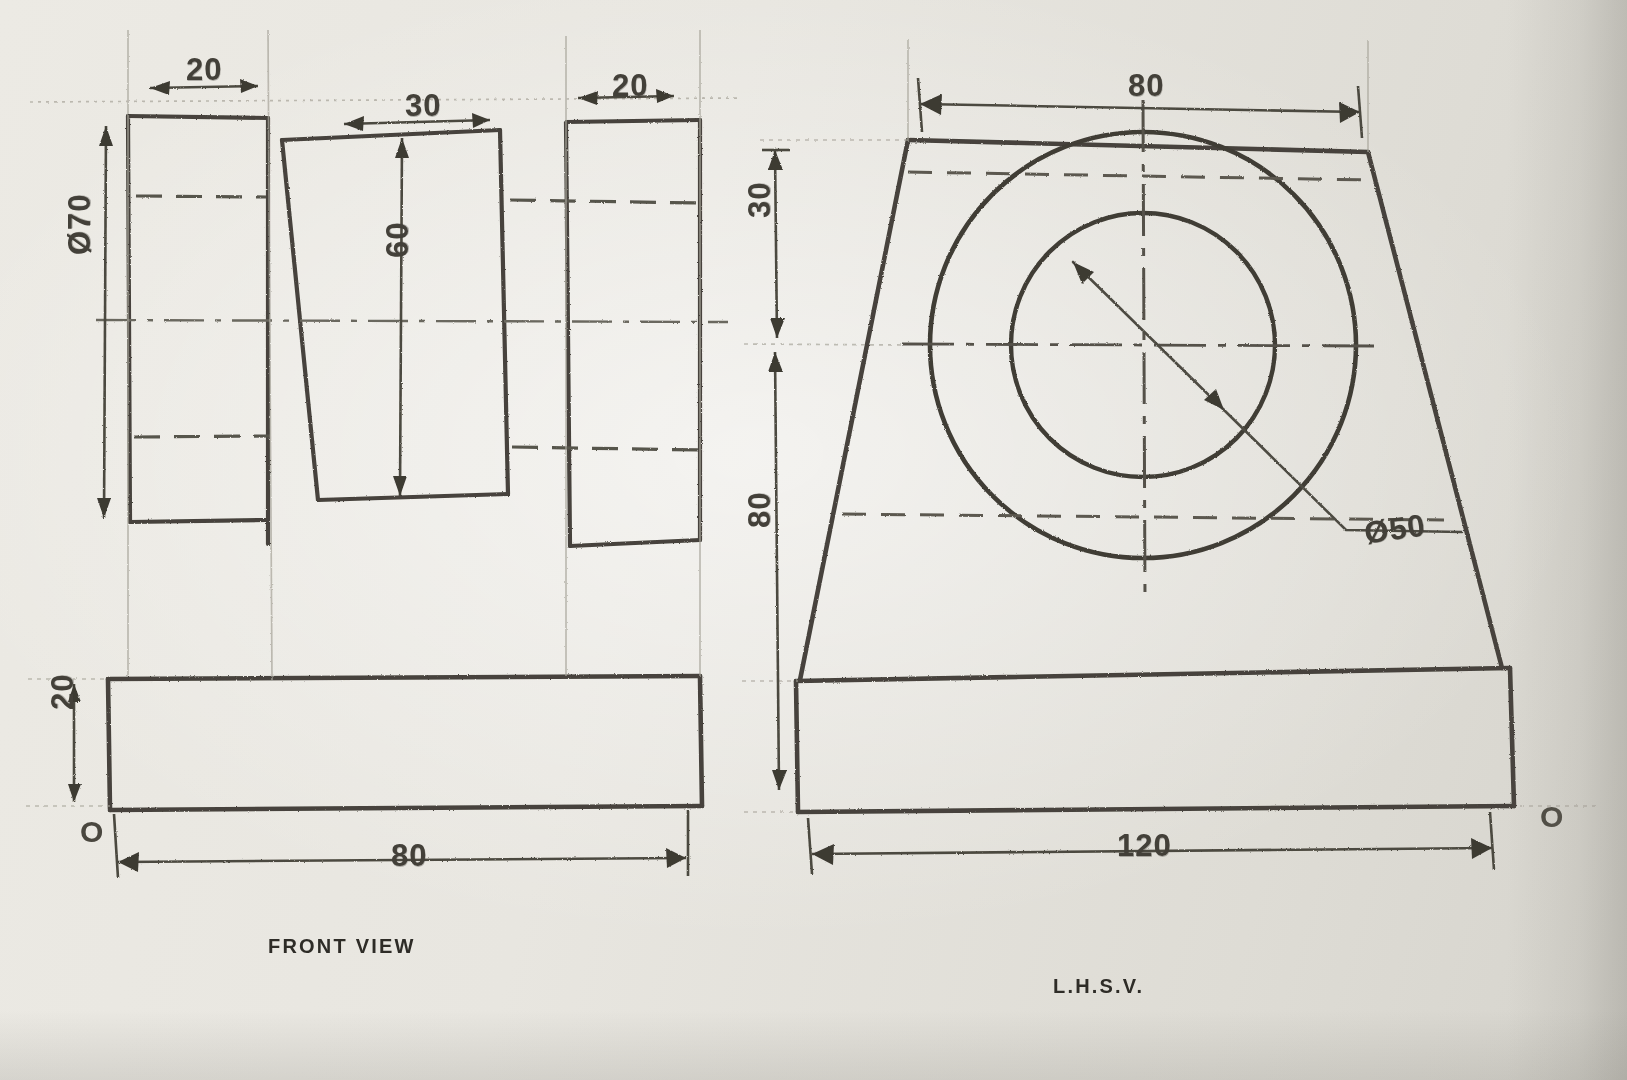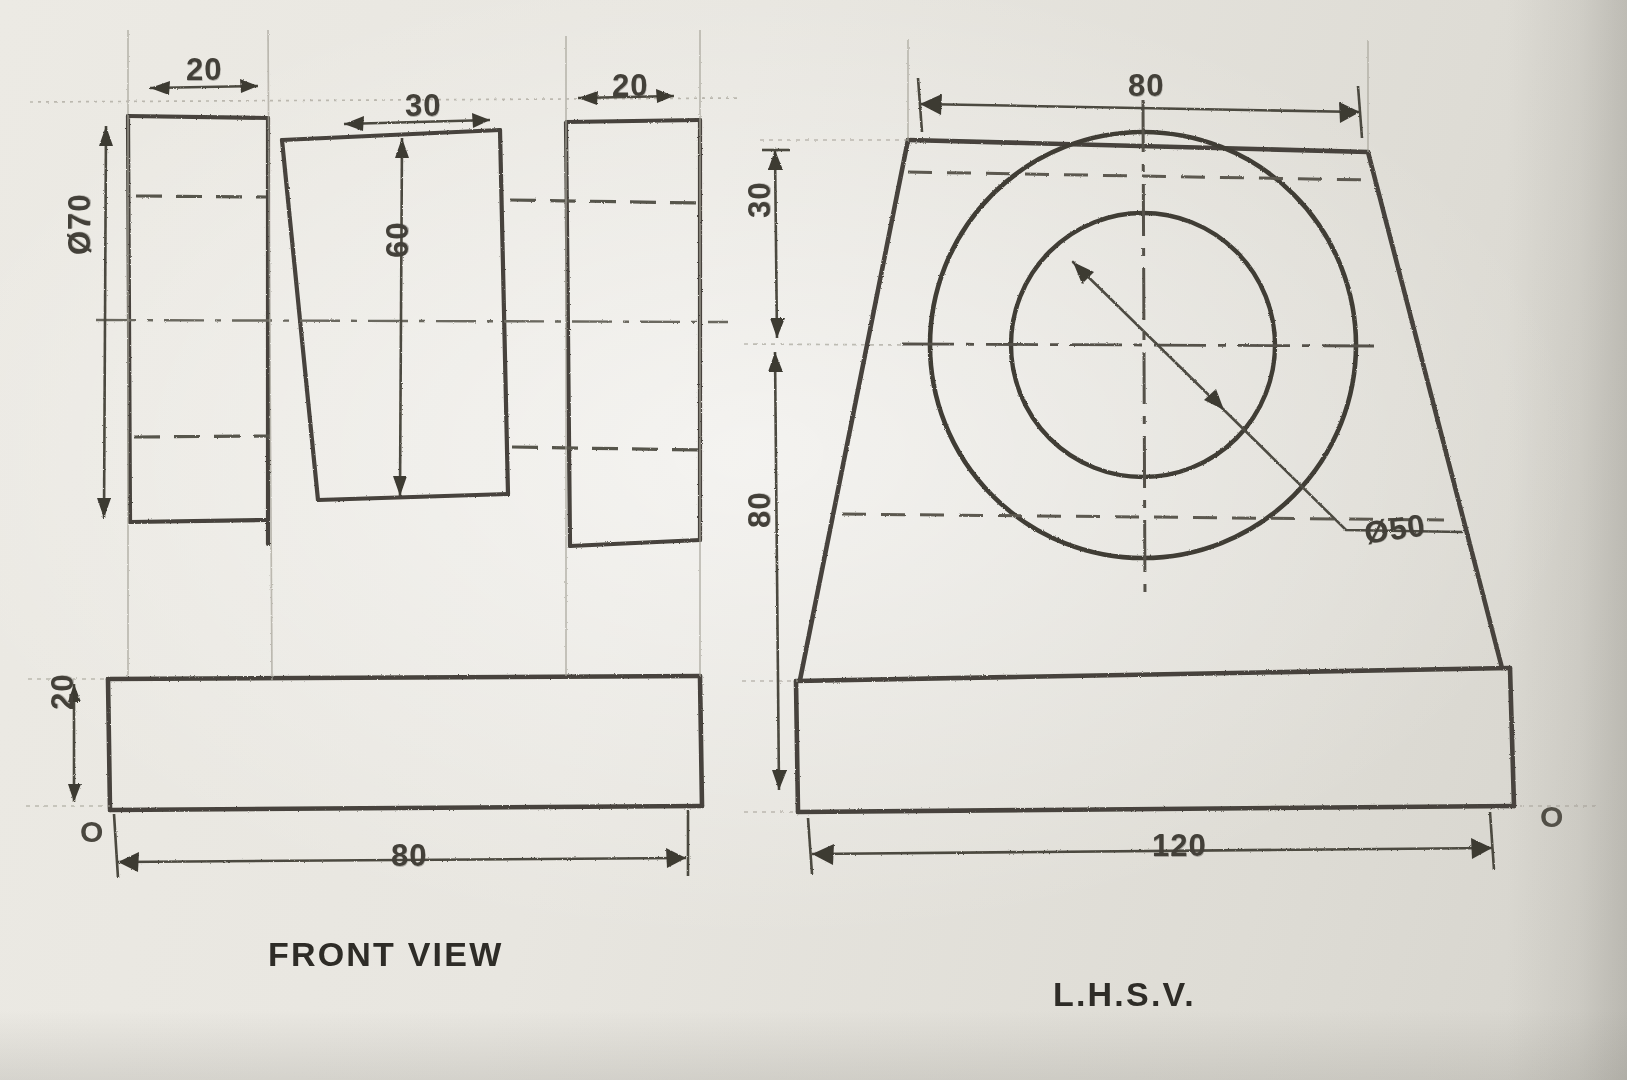--- a/index.html
+++ b/index.html
@@ -52,21 +52,21 @@
     user-select: none;
   }
   .dim-txt {
     font-size: 31px;
     font-weight: 700;
     letter-spacing: 1px;
     color: #434039;
     text-shadow: 0.5px 0.5px 0 rgba(60,58,52,0.35);
   }
   .view-title {
-    font-size: 34px;
+    font-size: 20px;
     font-weight: 800;
     letter-spacing: 2.2px;
     color: #2e2c27;
   }
   .origin-mark {
     font-size: 30px;
     font-weight: 600;
     color: #4a473f;
   }
 </style>
@@ -281,21 +281,21 @@
   <div class="lbl origin-mark" style="left:80px; top:815px;">O</div>
 
   <div class="lbl dim-txt" style="left:1128px; top:68px;">80</div>
 
   <div class="lbl dim-txt" style="left:742px; top:218px; transform:rotate(-90deg); transform-origin:left top;">30</div>
 
   <div class="lbl dim-txt" style="left:742px; top:528px; transform:rotate(-90deg); transform-origin:left top;">80</div>
 
   <div class="lbl dim-txt" style="left:1362px; top:516px; transform:rotate(-8deg); transform-origin:left top;">Ø50</div>
 
-  <div class="lbl dim-txt" style="left:1152px; top:828px;">120</div>
+  <div class="lbl dim-txt" style="left:1117px; top:828px;">120</div>
 
   <div class="lbl origin-mark" style="left:1540px; top:800px;">O</div>
 
   <div class="lbl view-title" style="left:268px; top:935px;">FRONT VIEW</div>
 
   <div class="lbl view-title" style="left:1053px; top:975px;">L.H.S.V.</div>
 
   <div id="paper-edge-right"></div>
   <div id="paper-edge-bottom"></div>
 </div>

